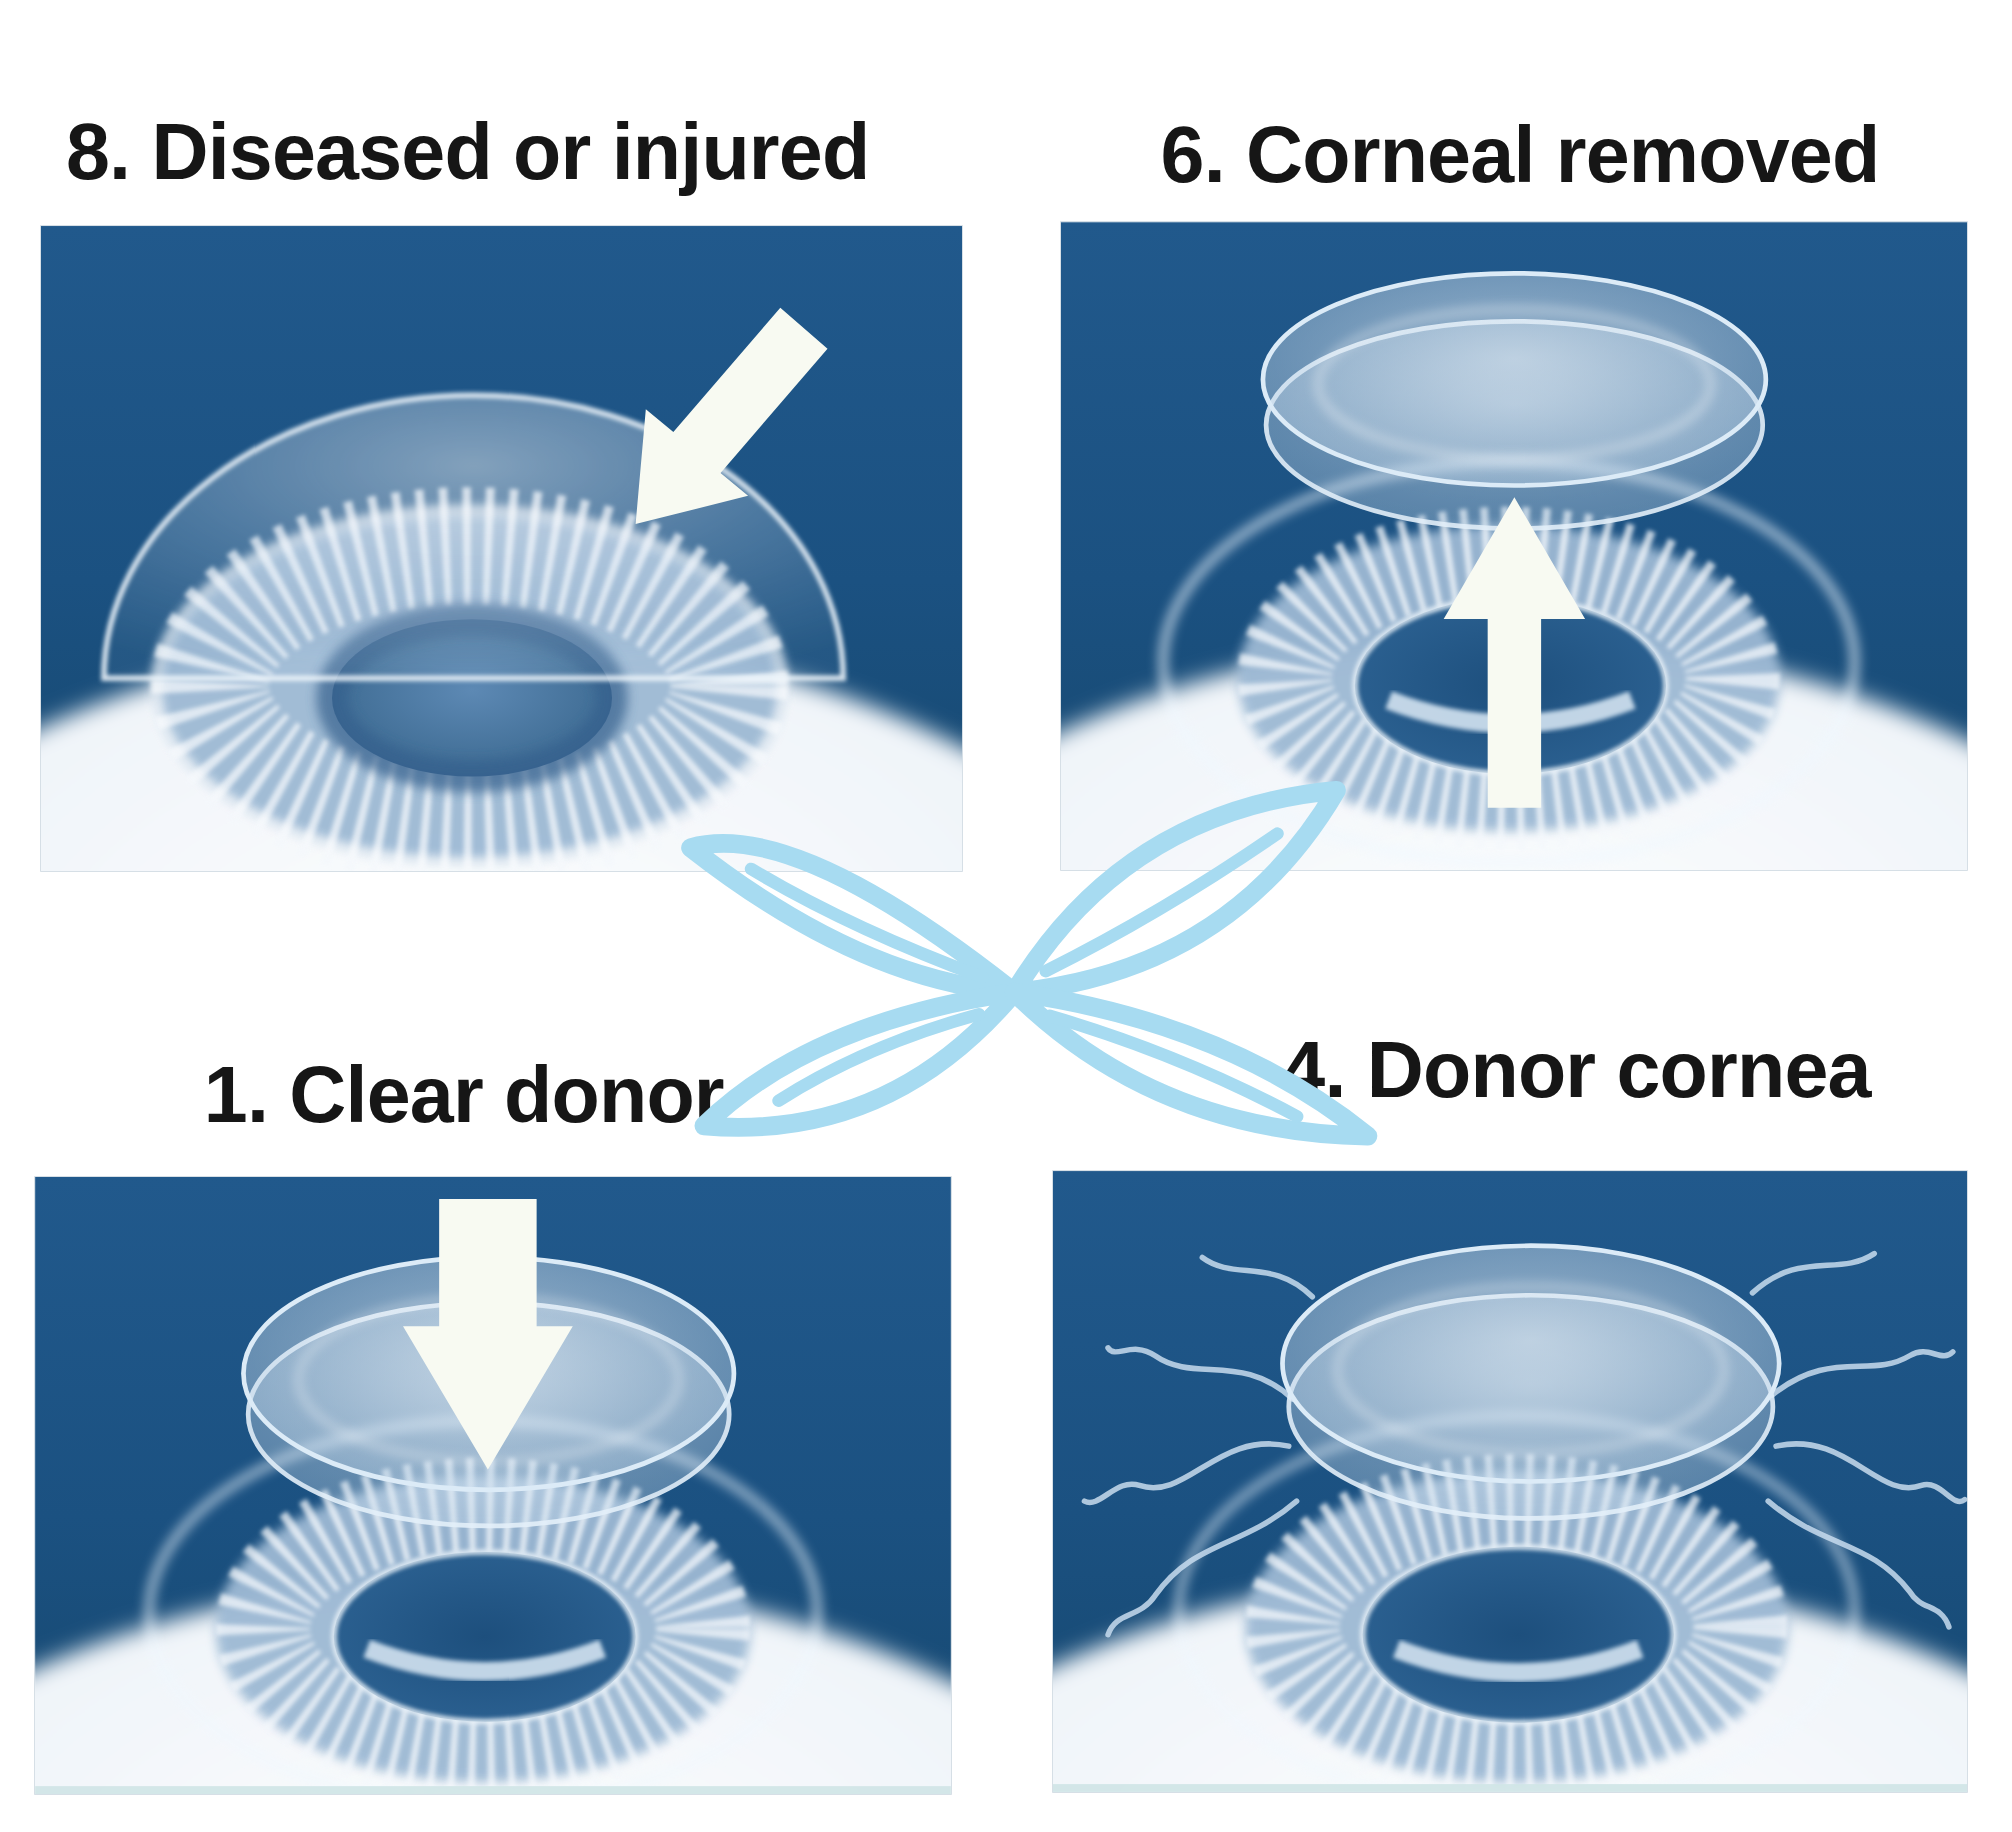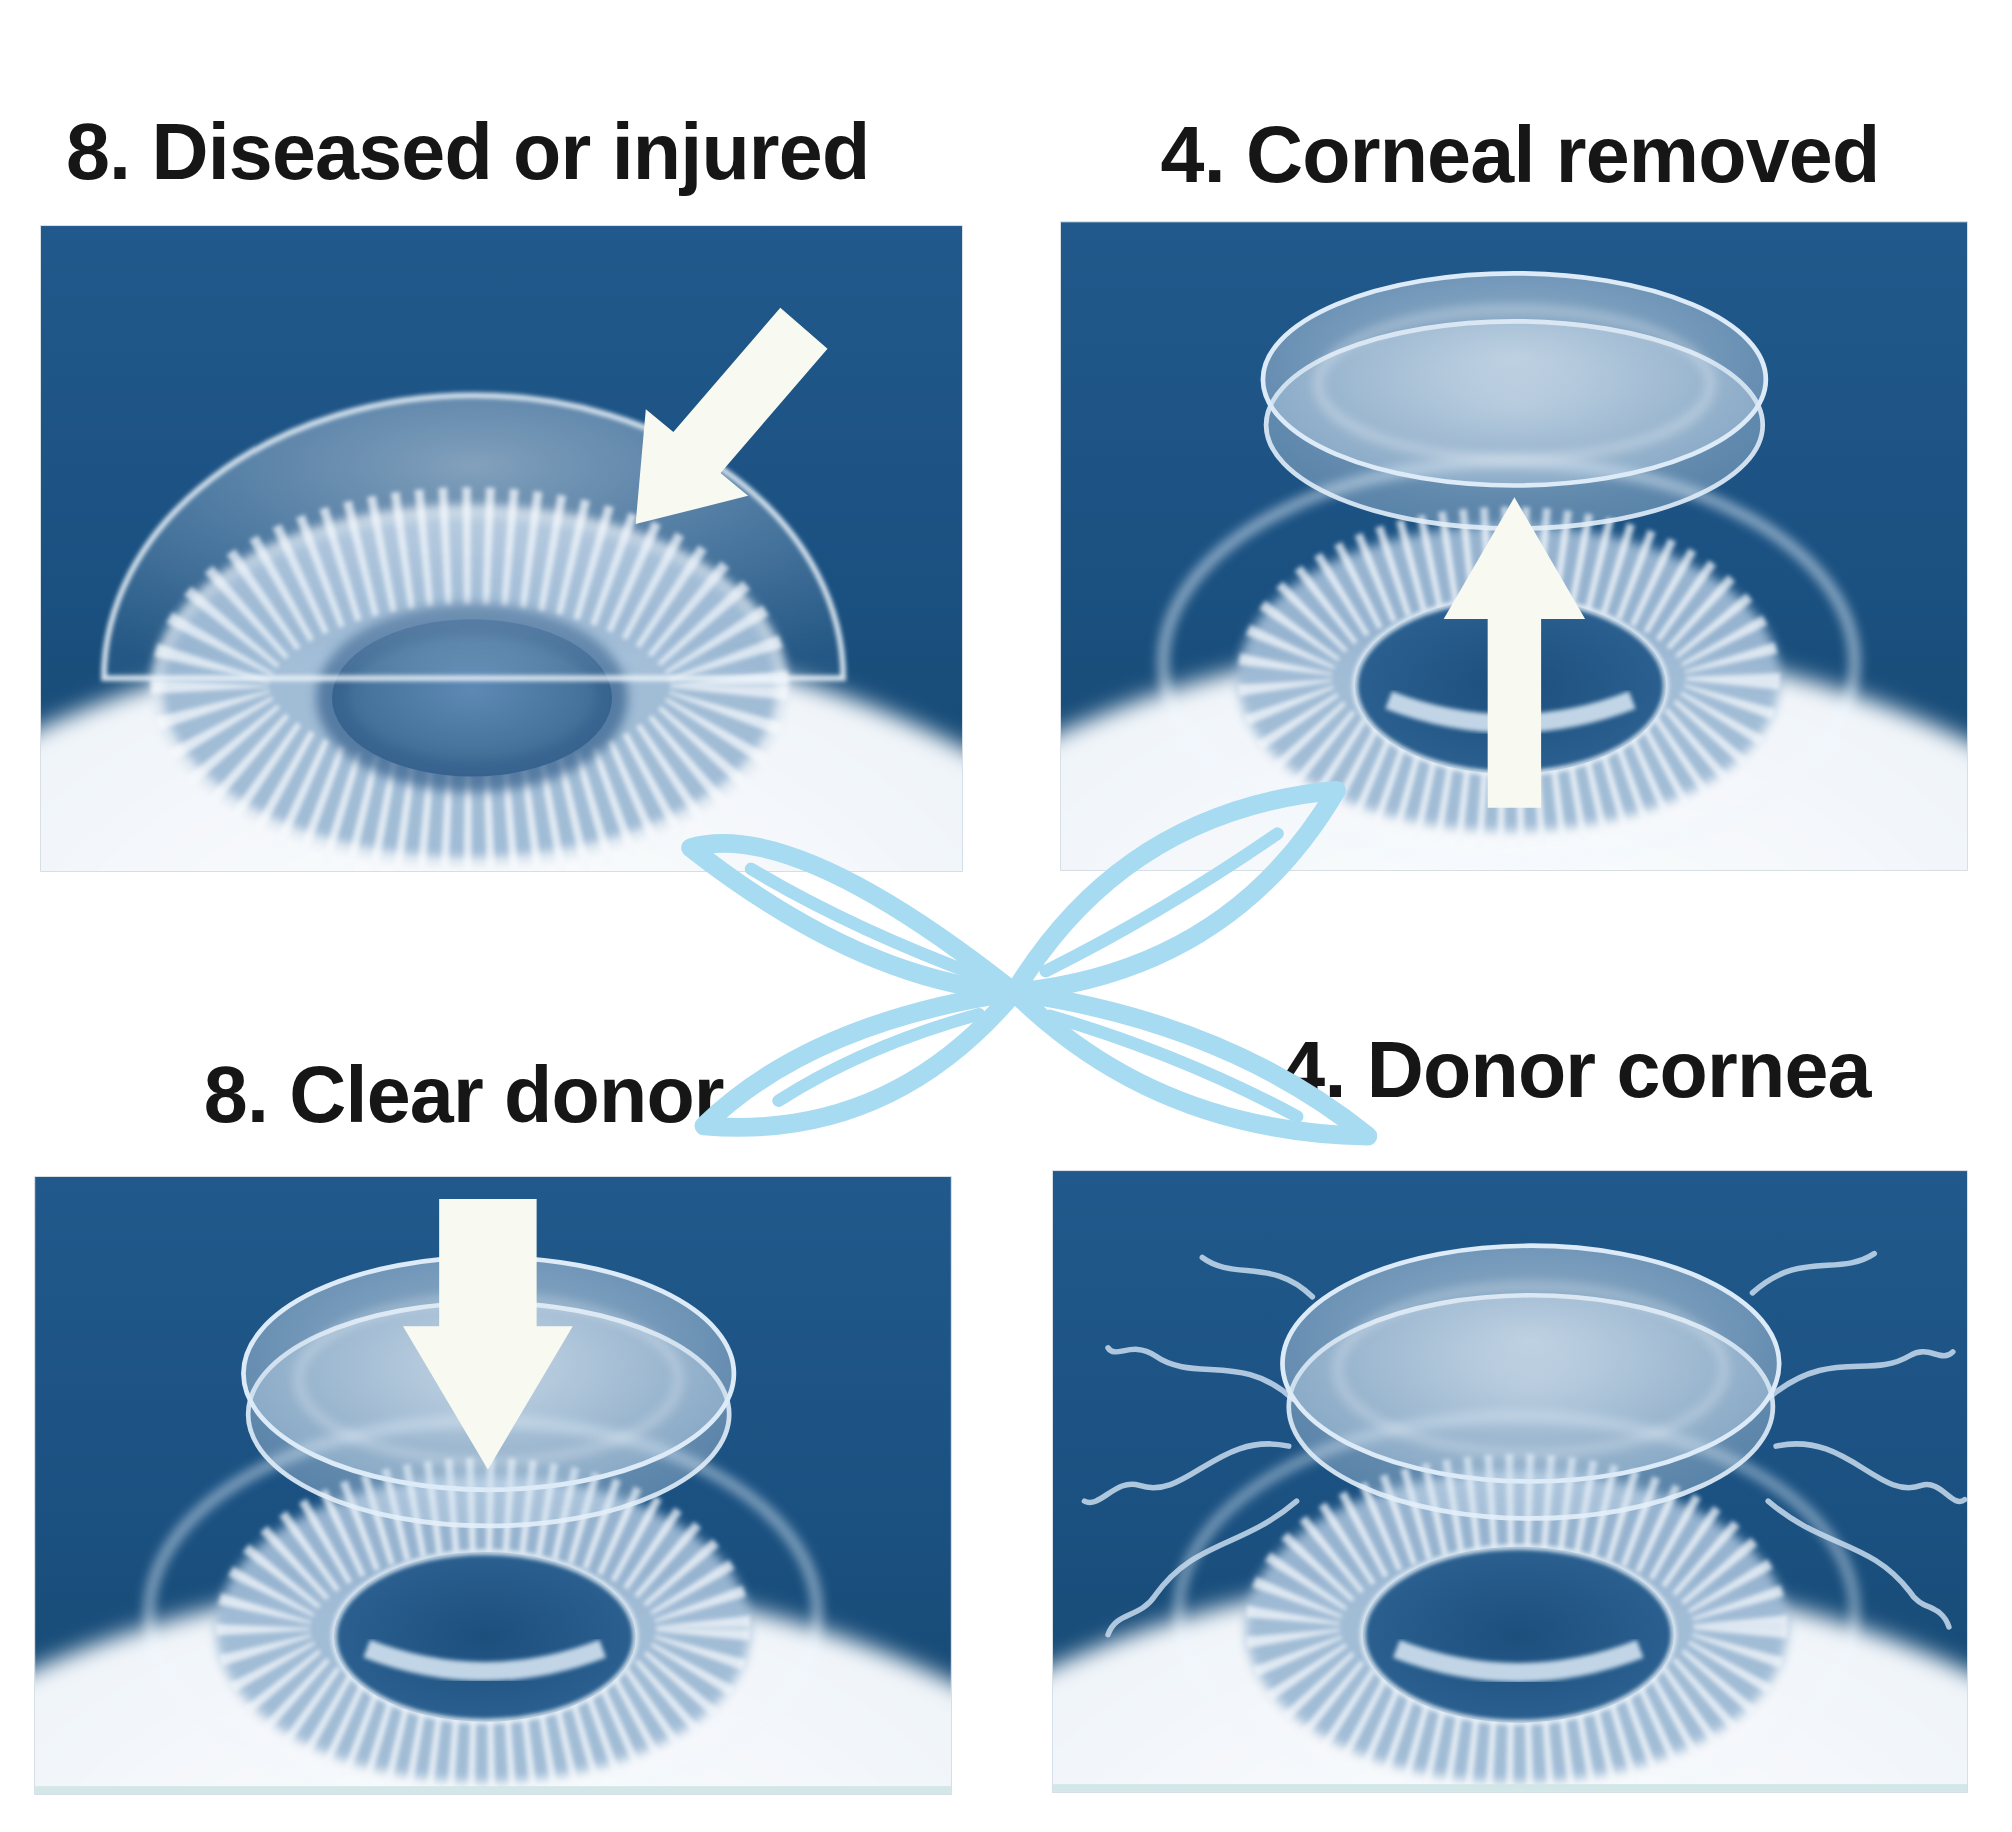--- a/index.html
+++ b/index.html
@@ -70,24 +70,24 @@
   </defs>
 </svg>
 
 <div class="stage">
 
   <div class="step-title" id="title-1">
     <span class="line">8. Diseased or injured</span>
     <span class="line">cornea</span>
   </div>
   <div class="step-title" id="title-2">
-    <span class="line">4. Corneal removed</span>
+    <span class="line">6. Corneal removed</span>
   </div>
   <div class="step-title" id="title-3">
-    <span class="line">8. Clear donor</span>
+    <span class="line">1. Clear donor</span>
   </div>
   <div class="step-title" id="title-4">
     <span class="line">4. Donor cornea</span>
     <span class="line">sutured in place</span>
   </div>
 
   <div class="panel" id="panel-1">
     <svg viewBox="0 0 1171 820">
       <rect width="1171" height="820" fill="url(#gBg)"></rect>
       <g>

